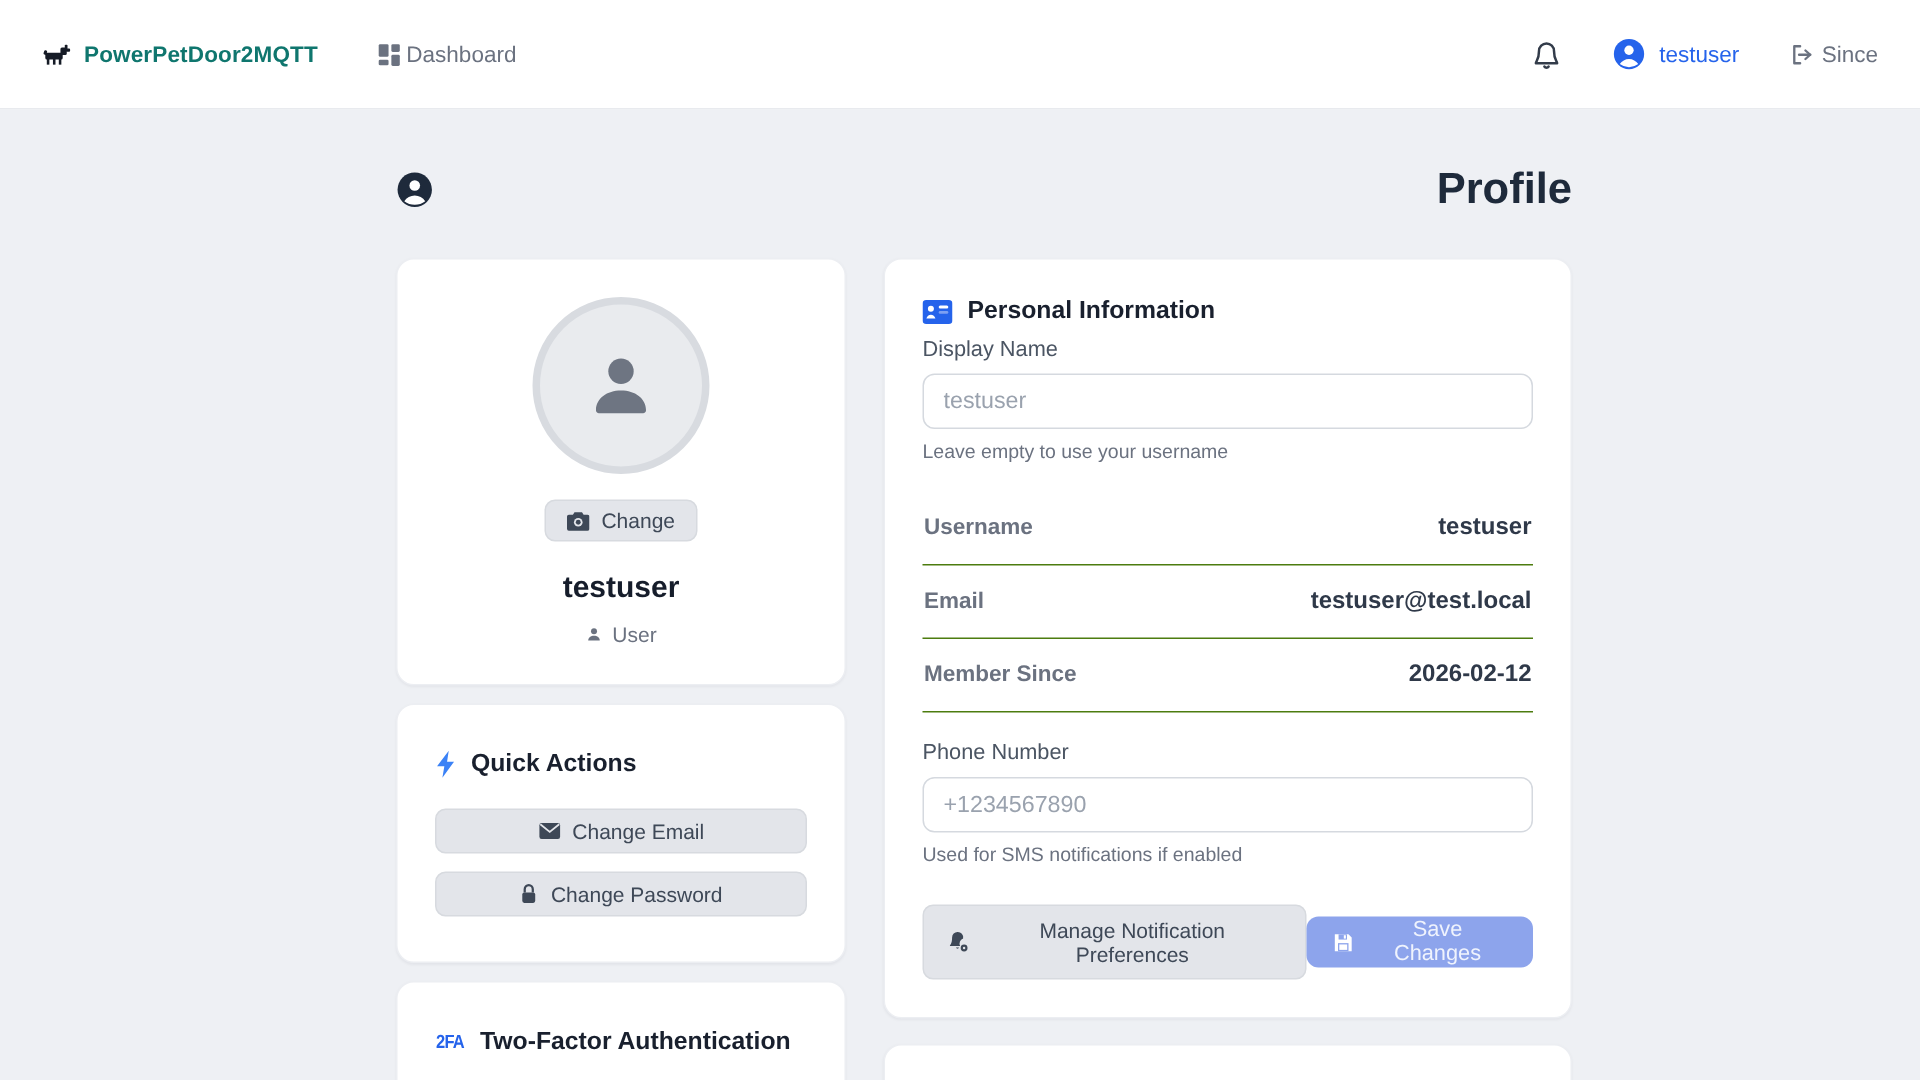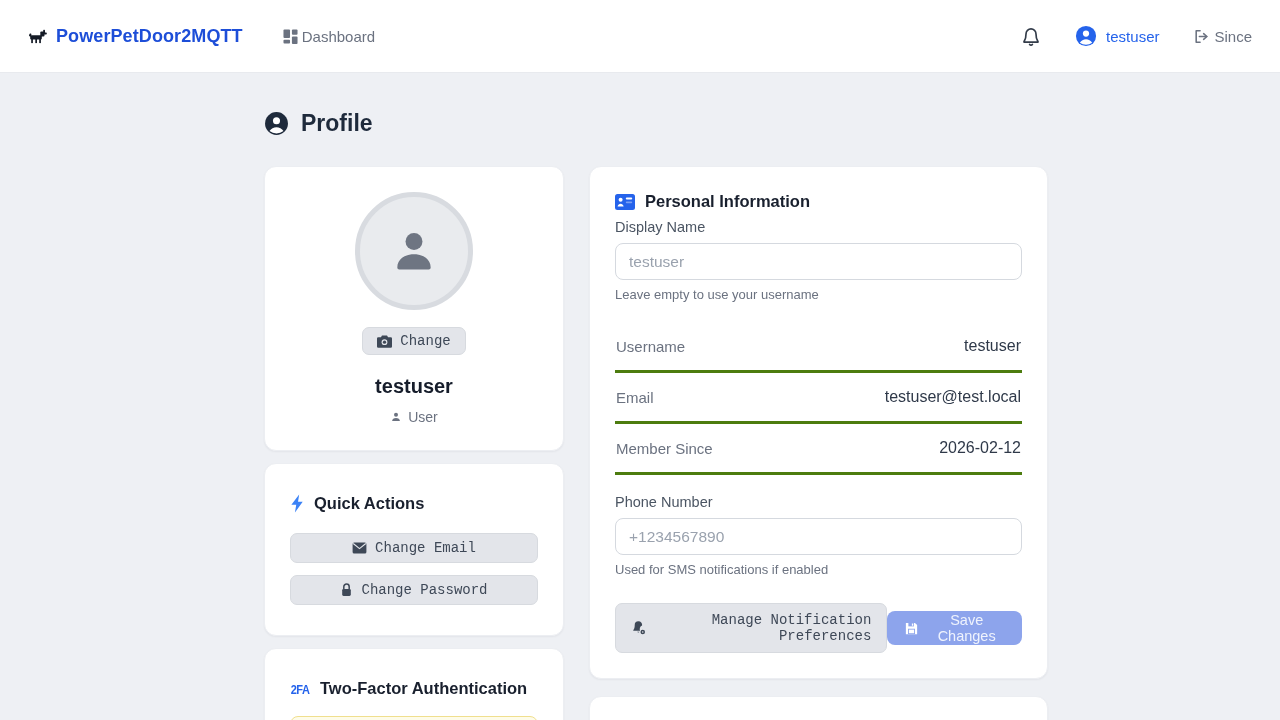--- a/index.html
+++ b/index.html
@@ -8,55 +8,54 @@
     background: #eef0f4;
     font-family: "Liberation Sans", "DejaVu Sans", sans-serif;
     color: #1f2937;
   }
   
   .navbar {
     height: 73px; background: #ffffff; border-bottom: 1px solid #e8eaee;
     display: flex; align-items: center; padding: 0 28px;
   }
   .brand { display: flex; align-items: center; gap: 9px; cursor: pointer; }
-  .brand-title { font-size: 18px; font-weight: bold; color: #1d4ed8; letter-spacing: .1px; }
+  .brand-title { font-size: 15px; font-weight: bold; color: #0f766e; letter-spacing: .1px; }
   .nav-link {
     display: flex; align-items: center; gap: 4px; color: #6b7280;
     font-size: 15px; cursor: pointer; text-decoration: none;
   }
   .nav-dashboard { margin-left: 40px; }
   .nav-right { margin-left: auto; display: flex; align-items: center; gap: 34px; }
   .bell-btn { display: flex; align-items: center; cursor: pointer; background: none; border: none; }
   .user-link { display: flex; align-items: center; gap: 9px; color: #2563eb; font-size: 15px; cursor: pointer; }
   
   .main { width: 784px; margin-left: 264px; padding-top: 37px; }
   .page-title { display: flex; align-items: center; gap: 12px; color: #1e2a3b;
-    font-size: 23px; font-weight: bold; margin-bottom: 29px; }
+    font-size: 29px; font-weight: bold; margin-bottom: 29px; justify-content: space-between; }
   .columns { display: flex; gap: 25px; align-items: flex-start; }
   .col-left { width: 300px; flex-shrink: 0; display: flex; flex-direction: column; gap: 12px; }
   .col-right { flex: 1; display: flex; flex-direction: column; gap: 17px; }
   .card {
     background: #ffffff; border: 1px solid #eceef2; border-radius: 12px;
     box-shadow: 0 1px 2px rgba(16,24,40,.05);
   }
   .card-heading { display: flex; align-items: center; gap: 10px; font-size: 16.5px;
     font-weight: bold; color: #19202e; }
   
   .avatar-card { padding: 25px; text-align: center; }
   .avatar-circle {
     width: 118px; height: 118px; border-radius: 50%; background: #e9ebee;
     border: 5px solid #d8dbe0; margin: 0 auto;
     display: flex; align-items: center; justify-content: center;
   }
   .btn-gray {
     display: inline-flex; align-items: center; justify-content: center; gap: 8px;
     background: #e3e5ea; border: 1px solid #d7dadf; border-radius: 7px;
     color: #3e4857; font-size: 14px; padding: 5px 14px; cursor: pointer;
-    font-family: Liberation Mono, monospace;
-    text-align: right;
+    font-family: Liberation Sans, sans-serif;
   }
   .change-btn { margin-top: 17px; height: 28px; }
   .profile-name { margin-top: 20px; font-size: 20px; font-weight: bold; color: #161d2b; }
   .profile-role { margin-top: 11px; font-size: 14px; color: #6b7280;
     display: flex; align-items: center; justify-content: center; gap: 6px; }
   
   .qa-card { padding: 30px 25px; }
   .qa-btn { width: 100%; height: 30px; margin-top: 12px; }
   .qa-card .card-heading { margin-bottom: 8px; text-align: center; }
   .tfa-card { padding: 30px 25px 25px; }
@@ -70,22 +69,22 @@
   .pi-card .card-heading { margin-bottom: 8px; }
   .form-label { display: block; font-size: 14.5px; color: #4b5563; margin-bottom: 8px; }
   .text-input {
     width: 100%; height: 37px; border: 1px solid #d5d9df; border-radius: 8px;
     padding: 0 13px; font-size: 15.5px; color: #374151; font-family: inherit;
     background: #fff; outline: none;
   }
   .text-input::placeholder { color: #9aa2ae; }
   .hint { margin-top: 7px; font-size: 13px; color: #6b7280; }
   .info-rows { margin-top: 20px; }
-  .info-row { display: flex; justify-content: space-between; align-items: center;
-    padding: 15px 1px; border-bottom: 3px solid #4d7c0f; }
+  .info-row { display: flex; justify-content: space-between; 
+    padding: 15px 1px; border-bottom: 1px solid #4d7c0f; font-weight: bold; }
   .info-row-label { font-size: 15px; color: #6b7280; }
   .info-row-value { font-size: 16px; color: #2f3949; }
   .phone-group { margin-top: 19px; }
   .btn-row { margin-top: 26px; display: flex; justify-content: space-between; align-items: center; }
   .manage-btn { padding: 8px 15px; height: 50px; }
   .btn-save {
     display: inline-flex; align-items: center; gap: 9px; background: #8da4ec;
     border: none; border-radius: 8px; color: #eff3fd; font-size: 14.5px;
     padding: 8px 17px; height: 34px; cursor: pointer; font-family: inherit;
   }

